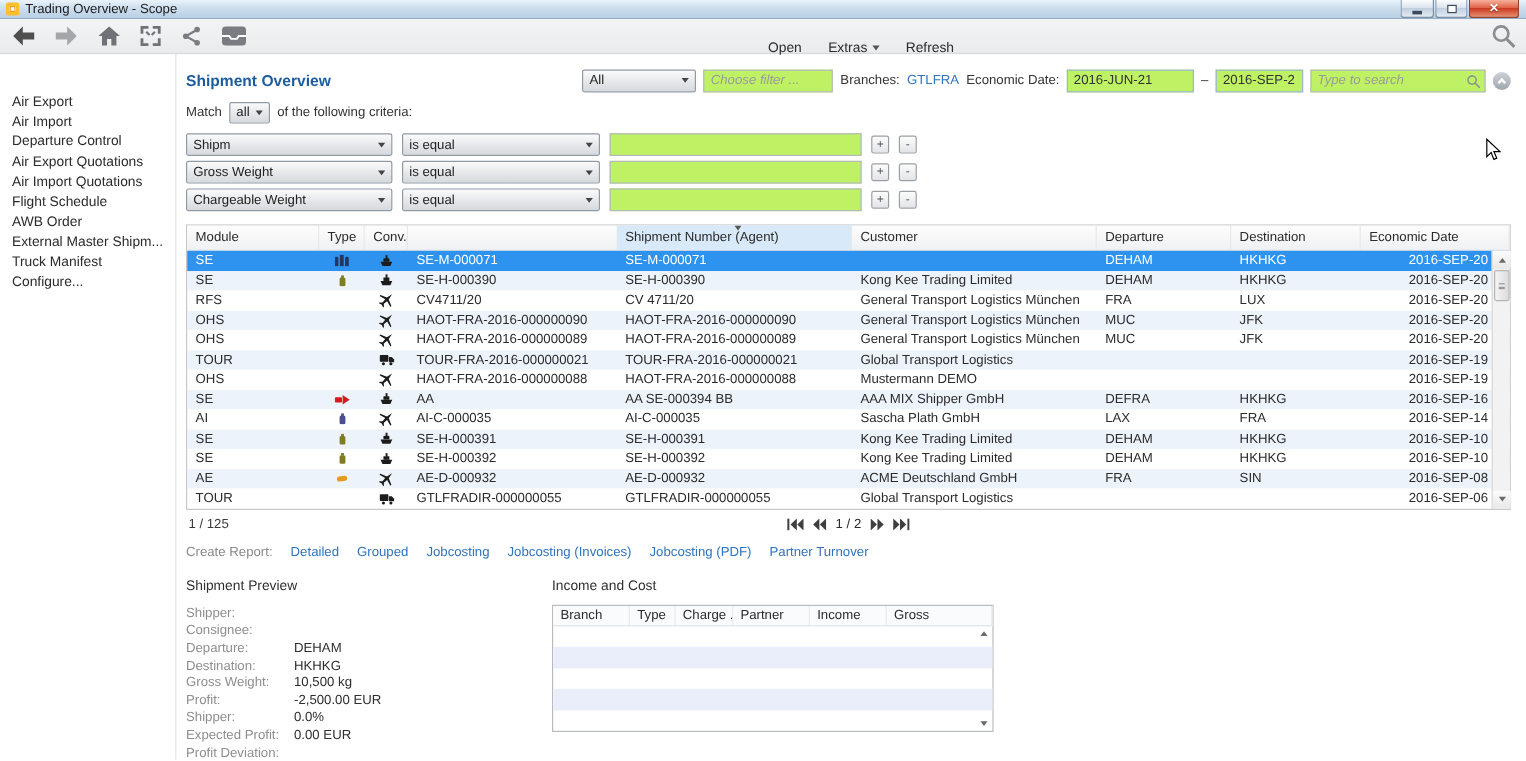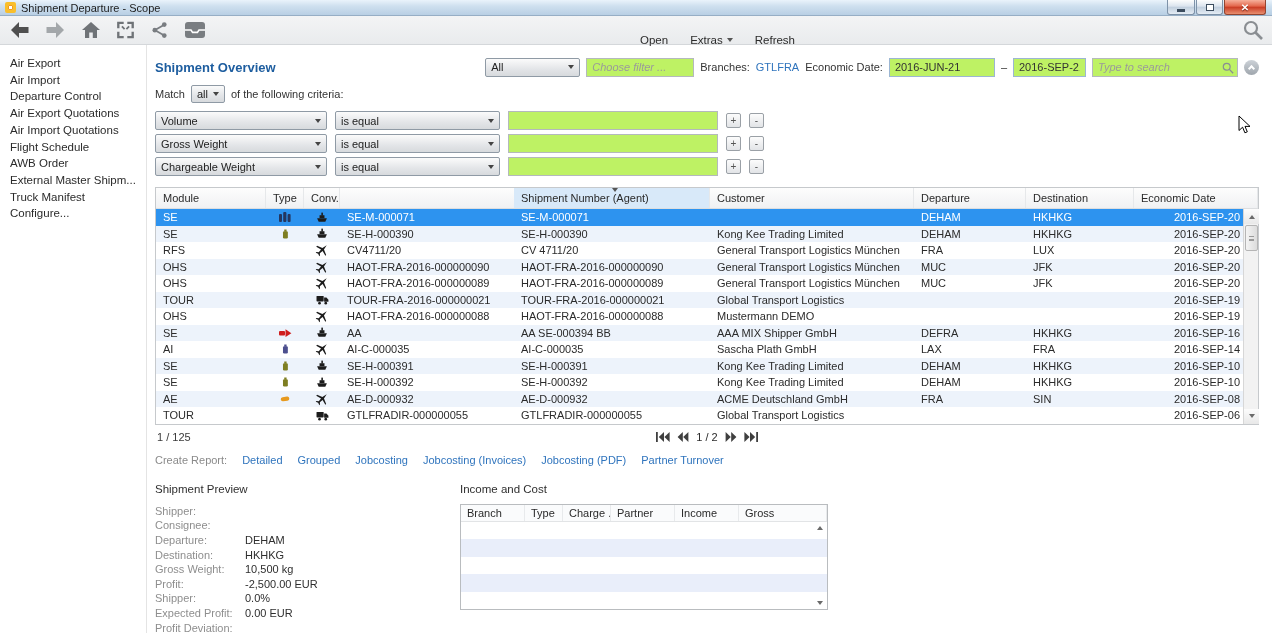--- a/index.html
+++ b/index.html
@@ -24,21 +24,21 @@
   .toolbar { height:29px; background:linear-gradient(#f3f4f5,#e9ebed); border-bottom:1px solid #d4d7da; display:flex; align-items:center; padding:0 9px; position:relative; }
   .nav-icons { display:flex; align-items:center; gap:15px; }
   .tool-ic { display:flex; align-items:center; }
   .tb-actions { position:absolute; left:640px; display:flex; align-items:center; gap:22px; font-size:11.5px; color:#2b2b2b; }
   .tb-actions .tb-btn { display:flex; align-items:center; gap:4px; cursor:default;margin-top:20px; }
   .caret-down { width:0; height:0; border-left:3.5px solid transparent; border-right:3.5px solid transparent; border-top:4px solid #555; display:inline-block; }
   .tb-search { position:absolute; right:8px; top:3px; }
 
   
   .app-body { display:flex; height:588px; }
-  .sidebar { width:147px; border-right:1px solid #e4e4e4; padding-top:10px; }
+  .sidebar { width:147px; border-right:1px solid #e4e4e4; padding-top:32px; }
   .side-item { padding:2px 0 2px 10px; font-size:11.5px; color:#2b2b2b; line-height:12.7px; cursor:default; }
   .main { flex:1; padding:12px 13px 0 8px; position:relative; }
 
   
   .head-row { display:flex; align-items:center; height:20px; }
   .page-title { font-size:13px; font-weight:bold; color:#1d5d9f; }
   .head-right { margin-left:auto; display:flex; align-items:center; gap:6px; }
   .dd { border:1px solid #8f9aa5; border-radius:2px; background:linear-gradient(#fbfbfb,#e3e5e8 60%,#d7dadd); height:19px; display:flex; align-items:center; justify-content:space-between; padding:0 5px; color:#222; }
   .dd .caret-down { border-top-color:#444; }
   .txt { border:1px solid #b4b9bd; height:19px; padding:0 5px; font-family:"Liberation Sans",sans-serif; font-size:11px; color:#333; background:#bef264; }
@@ -109,21 +109,21 @@
   .inc-scroll .tri-up { position:absolute; top:2px; left:2px; }
   .inc-scroll .tri-down { position:absolute; bottom:2px; left:2px; }
 
   .cursor { position:absolute; left:1238px; top:115px; z-index:50; }
 </style>
 </head>
 <body>
 
 <div class="titlebar">
   <div class="app-icon"></div>
-  <span class="title-text">Shipment Departure - Scope</span>
+  <span class="title-text">Trading Overview - Scope</span>
   <div class="win-controls">
     <div class="win-btn min">
         <div class="glyph-min"></div>
       </div>
     <div class="win-btn max">
         <div class="glyph-max"></div>
       </div>
     <div class="win-btn close">
         <span class="glyph-close">✕</span>
       </div>
@@ -236,21 +236,21 @@
       <div class="dd small">
         <span>all</span>
         <span class="caret-down"></span>
       </div>
       <span class="lbl">of the following criteria:</span>
     </div>
 
     <div class="crit-rows" id="crit-rows">
         <div class="crit-row">
        <div class="dd field">
-            <span>Volume</span>
+            <span>Shipm</span>
             <span class="caret-down"></span>
           </div>
        <div class="dd op">
             <span>is equal</span>
             <span class="caret-down"></span>
           </div>
        <input class="txt val" value="" style="">
        <div class="sq-btn">+</div>
        <div class="sq-btn">-</div>
      </div>

